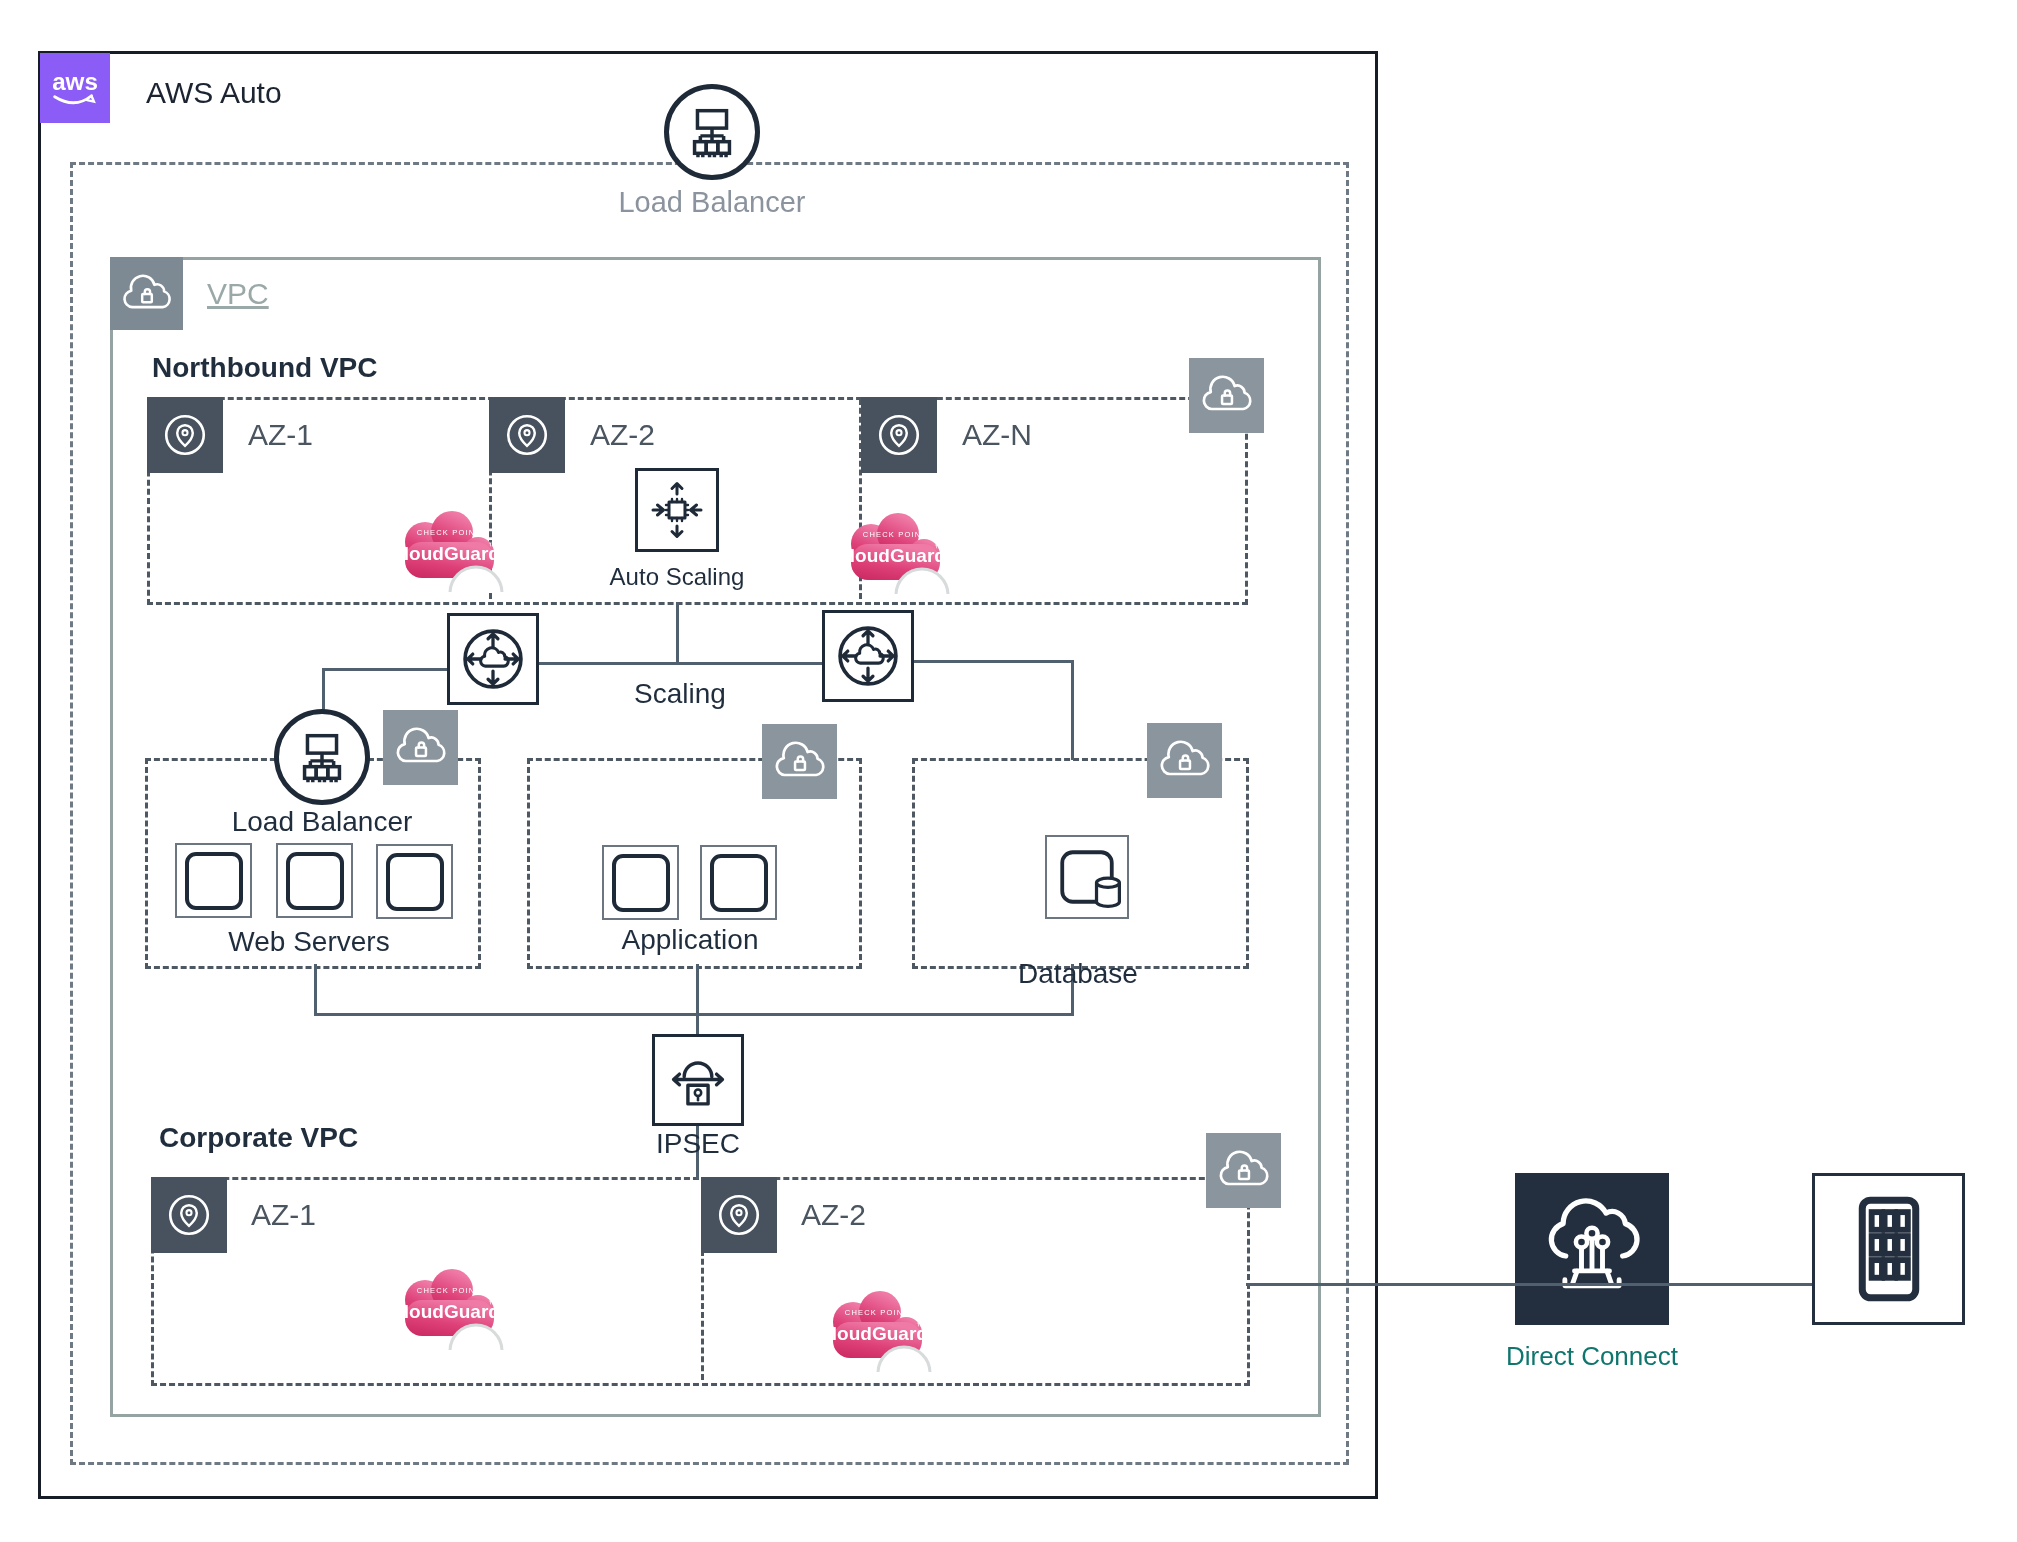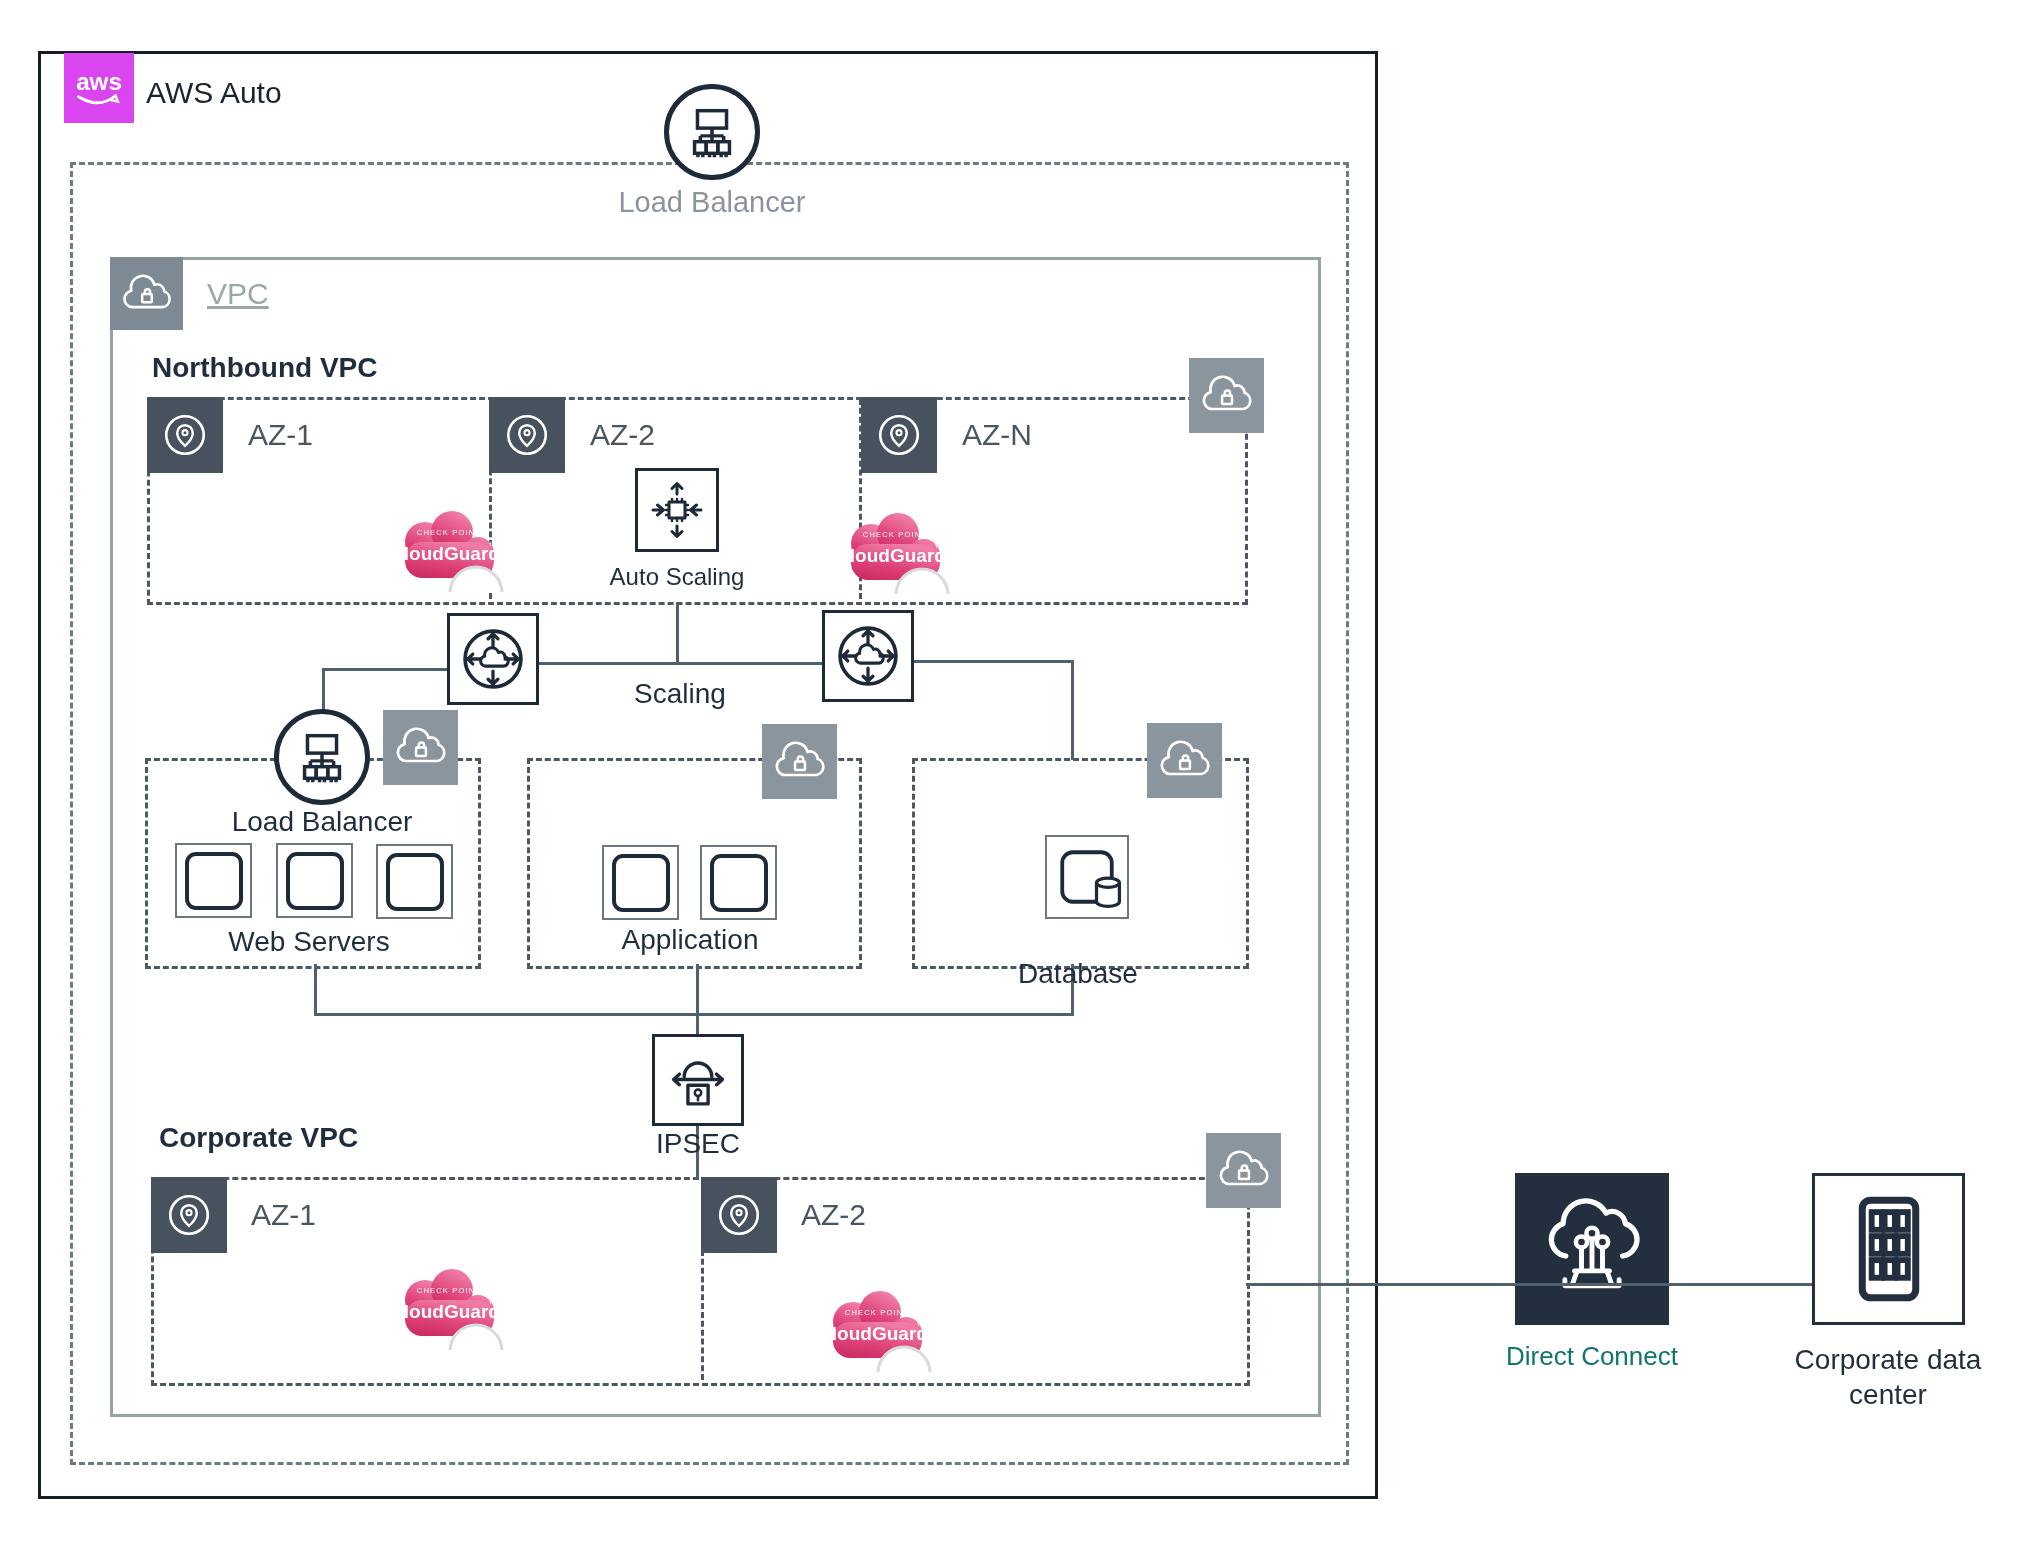--- a/index.html
+++ b/index.html
@@ -9,22 +9,22 @@
   .box{position:absolute;z-index:1;background:transparent;}
   .line{position:absolute;z-index:2;background:#50606e;}
   .node{position:absolute;z-index:3;}
   .lbl{position:absolute;z-index:4;white-space:nowrap;}
   .ctr{text-align:center;}
   .outer-box{left:38px;top:51px;width:1334px;height:1442px;border:3px solid #161d26;}
   .region-box{left:70px;top:162px;width:1273px;height:1297px;border:3px dashed #6e7983;}
   .vpc-box{left:110px;top:257px;width:1205px;height:1154px;border:3px solid #95a3a3;}
   .dash-box{border:3px dashed #4d5863;}
   .dash-div{border-left:3px dashed #4d5863;}
-  .aws-logo{left:40px;top:53px;width:70px;height:70px;background:#d946ef;z-index:3;
-            display:flex;align-items:center;justify-content:center;margin-left:24px;}
+  .aws-logo{left:40px;top:53px;width:70px;height:70px;background:#8b5cf6;z-index:3;
+            display:flex;align-items:center;justify-content:center;}
   .sq-az{width:76px;height:76px;background:#47525e;display:flex;align-items:center;justify-content:center;}
   .sq-cloud{width:75px;height:75px;background:#8b959d;display:flex;align-items:center;justify-content:center;}
   .sq-vpc{width:73px;height:73px;background:#7e8a93;display:flex;align-items:center;justify-content:center;}
   .circle-node{width:96px;height:96px;border:5px solid #1f2a38;border-radius:50%;background:#fff;
                box-sizing:border-box;display:flex;align-items:center;justify-content:center;}
   .icon-box{border:3px solid #1f2a38;background:#fff;box-sizing:border-box;
             display:flex;align-items:center;justify-content:center;}
   .inst{position:absolute;z-index:3;width:77px;height:75px;border:2px solid #6b7680;background:#fff;
         display:flex;align-items:center;justify-content:center;box-sizing:border-box;}
   .inst-in{width:50px;height:50px;border:4px solid #1f2a38;border-radius:11px;}
@@ -393,18 +393,14 @@
         <rect x="22.6" y="25" width="5.6" height="9.6"></rect>
             <rect x="29.6" y="25" width="5.6" height="9.6"></rect>
             <rect x="36.6" y="25" width="5.6" height="9.6"></rect>
         <rect x="22.6" y="38" width="5.6" height="9.6"></rect>
             <rect x="29.6" y="38" width="5.6" height="9.6"></rect>
             <rect x="36.6" y="38" width="5.6" height="9.6"></rect>
       </g>
     </g>
       </svg>
   </div>
-  <div class="lbl t-node ctr" style="left:1763px;top:1342px;width:250px;line-height:35px;">
-    <div>Corporate data</div>
-    <div>center</div>
-  </div>
 
 </div>
 
 </body></html>

